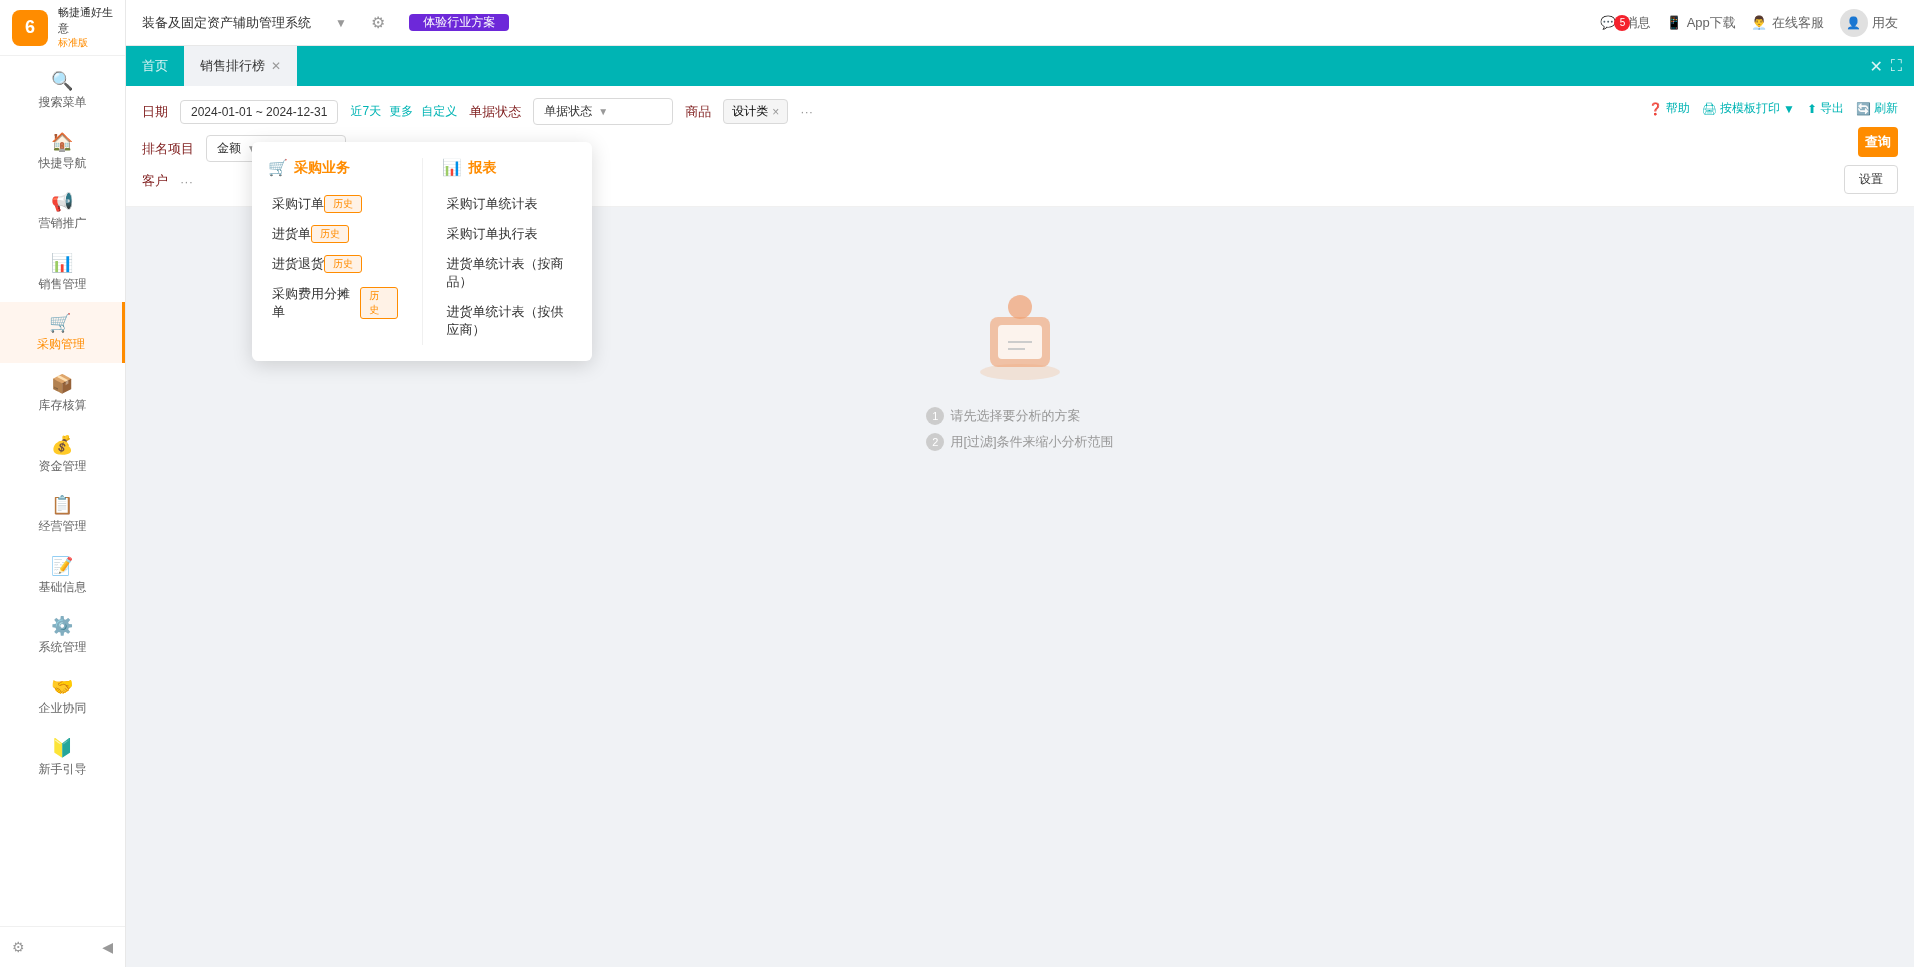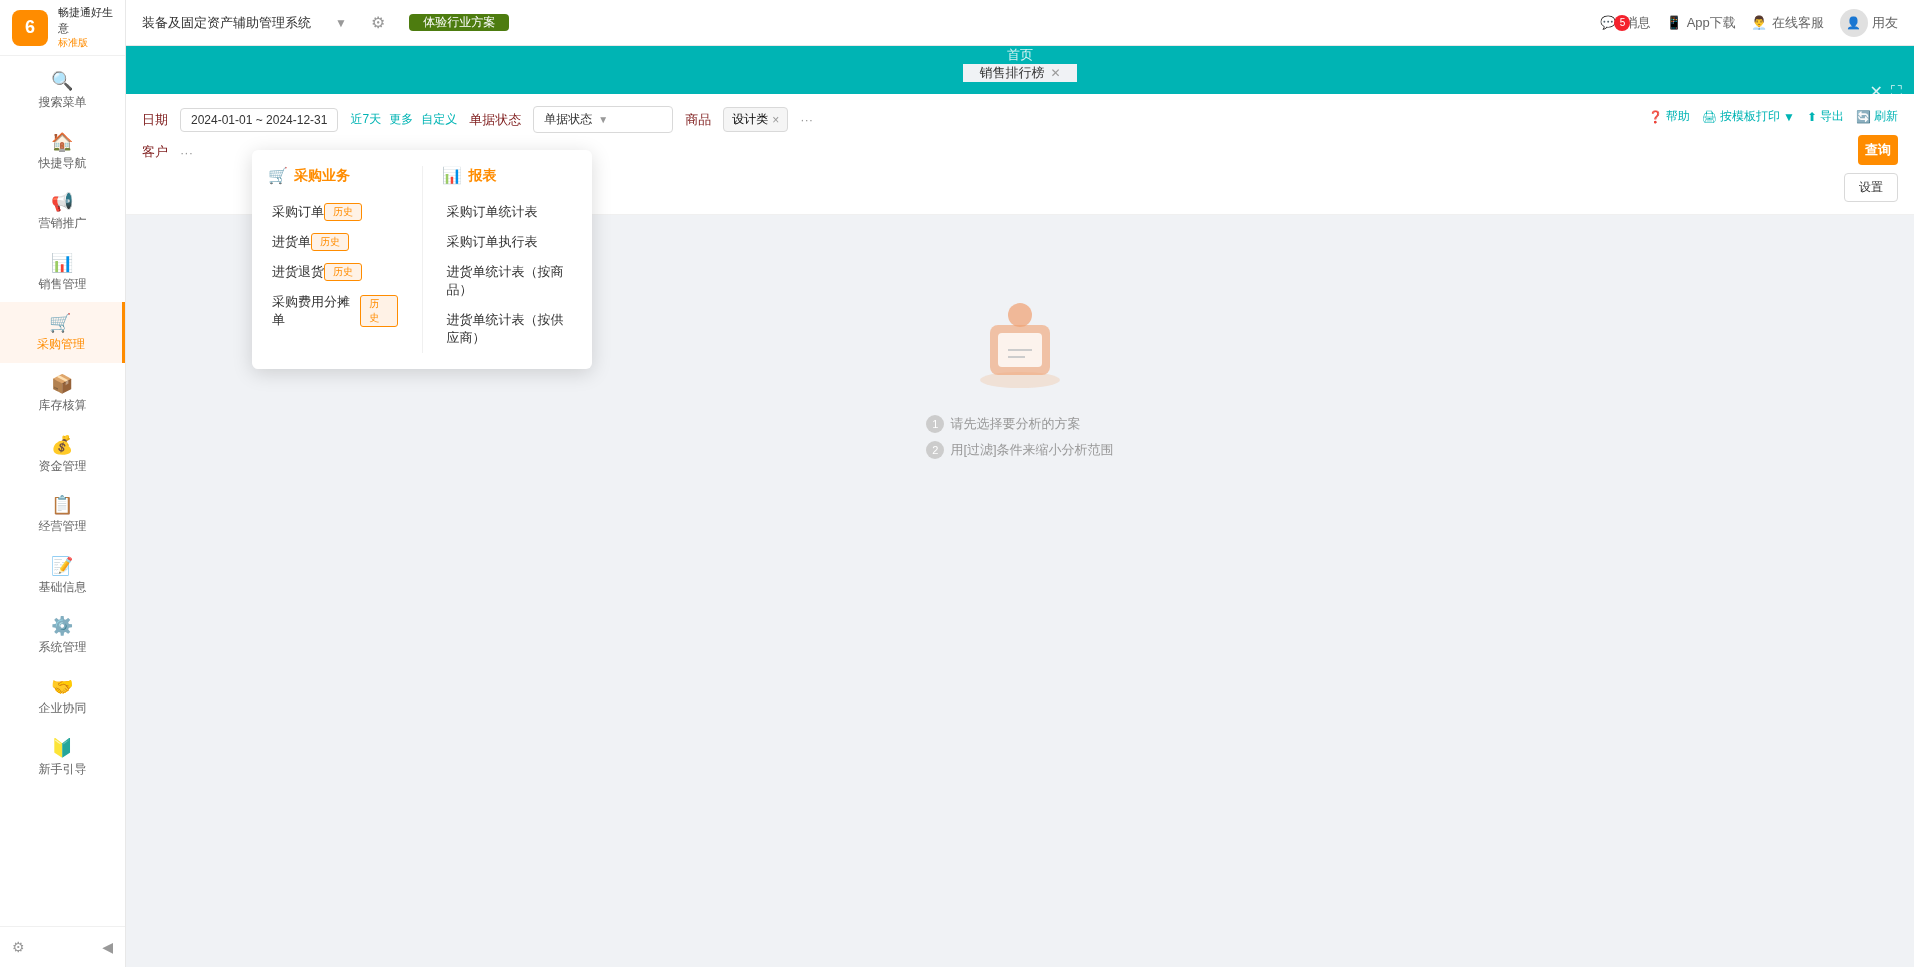--- a/index.html
+++ b/index.html
@@ -26,27 +26,27 @@
 
     
     .main-content { flex: 1; display: flex; flex-direction: column; overflow: hidden; }
 
     
     .topbar { height: 46px; background: #fff; display: flex; align-items: center; padding: 0 16px; border-bottom: 1px solid #e8e8e8; justify-content: space-between; flex-shrink: 0; }
     .topbar-left { display: flex; align-items: center; gap: 24px; }
     .topbar-title { font-size: 13px; color: #333; }
     .topbar-arrow { color: #999; font-size: 12px; }
     .topbar-settings { color: #999; cursor: pointer; font-size: 16px; }
-    .topbar-industry-btn { background: #4d7c0f; color: white; border: none; padding: 0 14px; border-radius: 4px; cursor: pointer; font-size: 12px; }
+    .topbar-industry-btn { background: #6d28d9; color: white; border: none; padding: 0 14px; border-radius: 4px; cursor: pointer; font-size: 12px; }
     .topbar-right { display: flex; align-items: center; gap: 16px; color: #666; font-size: 13px; }
     .topbar-right-item { display: flex; align-items: center; gap: 4px; cursor: pointer; }
     .user-avatar { width: 28px; height: 28px; background: #e0e0e0; border-radius: 50%; display: flex; align-items: center; justify-content: center; color: #666; font-size: 12px; }
 
     
-    .tabbar { height: 48px; background: #00b4b4; display: flex; align-items: center; padding: 0 0 0 0; flex-shrink: 0; position: relative; flex-direction: column; }
+    .tabbar { height: 40px; background: #00b4b4; display: flex; align-items: center; padding: 0 0 0 0; flex-shrink: 0; position: relative; }
     .tab-item { height: 40px; padding: 0 16px; display: flex; align-items: center; gap: 6px; cursor: pointer; font-size: 13px; color: rgba(255,255,255,0.85); white-space: nowrap; }
     .tab-item.home { background: transparent; }
     .tab-item.active { background: #f0f2f5; color: #333; }
     .tab-close { font-size: 12px; color: #999; cursor: pointer; }
     .tabbar-actions { margin-left: auto; display: flex; align-items: center; gap: 8px; padding-right: 12px; }
     .tabbar-action-btn { color: rgba(255,255,255,0.85); cursor: pointer; font-size: 16px; }
 
     
     .content-area { flex: 1; background: #f0f2f5; overflow: hidden; position: relative; }
 
@@ -229,20 +229,30 @@
               </div>
 
               <span class="filter-label">商品</span>
               <div class="filter-tag">
                 <span>设计类</span>
                 <span class="filter-tag-close">×</span>
               </div>
               <span class="filter-dots">···</span>
             </div>
 
+            <div class="filter-row">
+              <span class="filter-label">排名项目</span>
+              <div class="select-box" style="min-width:140px;">
+                <span>金额</span>
+                <span class="arrow">▼</span>
+              </div>
+
+              <span class="filter-label">业务员</span>
+              <span class="filter-dots">···</span>
+            </div>
 
             <div class="filter-row">
               <span class="filter-label">客户</span>
               <span class="filter-dots">···</span>
             </div>
           </div>
 
           <div style="display:flex; flex-direction:column; align-items:flex-end; gap:4px; padding-top:2px;">
             <div style="display:flex; align-items:center; gap:12px; margin-bottom:6px;">
               <span class="toolbar-btn">

